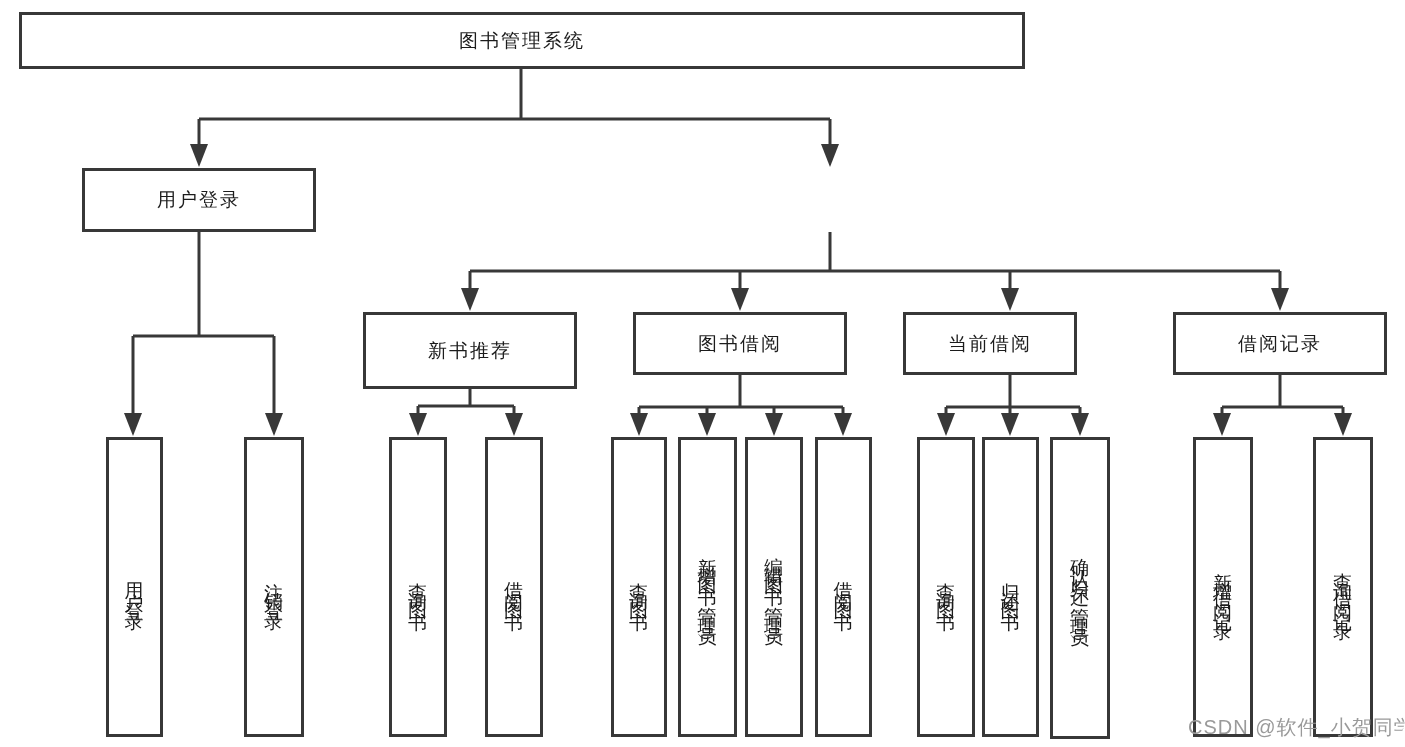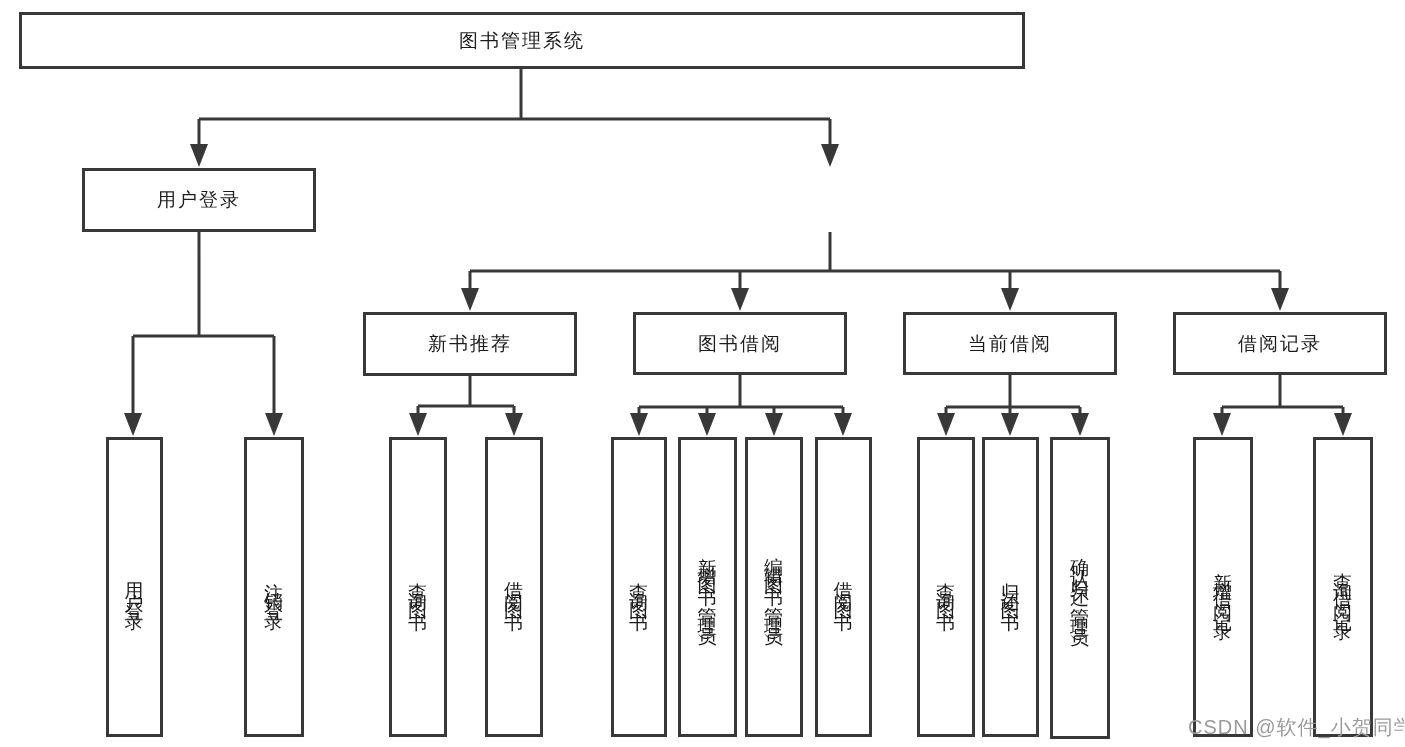--- a/index.html
+++ b/index.html
@@ -73,27 +73,27 @@
   </svg>
 
   <div class="node" style="left:19px;top:12px;width:1006px;height:57px;">
     <span>图书管理系统</span>
   </div>
 
   <div class="node" style="left:82px;top:168px;width:234px;height:64px;">
     <span>用户登录</span>
   </div>
 
-  <div class="node" style="left:363px;top:312px;width:214px;height:64px;">
+  <div class="node" style="left:363px;top:312px;width:214px;height:77px;">
     <span>新书推荐</span>
   </div>
   <div class="node" style="left:633px;top:312px;width:214px;height:63px;">
     <span>图书借阅</span>
   </div>
-  <div class="node" style="left:903px;top:312px;width:214px;height:63px;">
+  <div class="node" style="left:903px;top:312px;width:174px;height:63px;">
     <span>当前借阅</span>
   </div>
   <div class="node" style="left:1173px;top:312px;width:214px;height:63px;">
     <span>借阅记录</span>
   </div>
 
   <div class="node leaf" style="left:106px;top:437px;width:57px;height:300px;">
     <span class="vtext">用户登录</span>
   </div>
   <div class="node leaf" style="left:244px;top:437px;width:60px;height:300px;">

